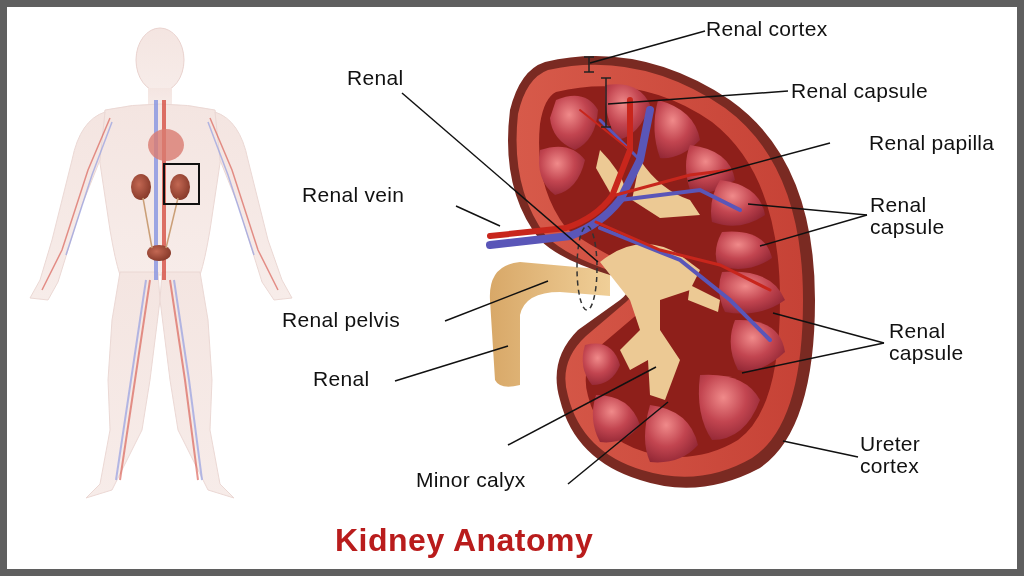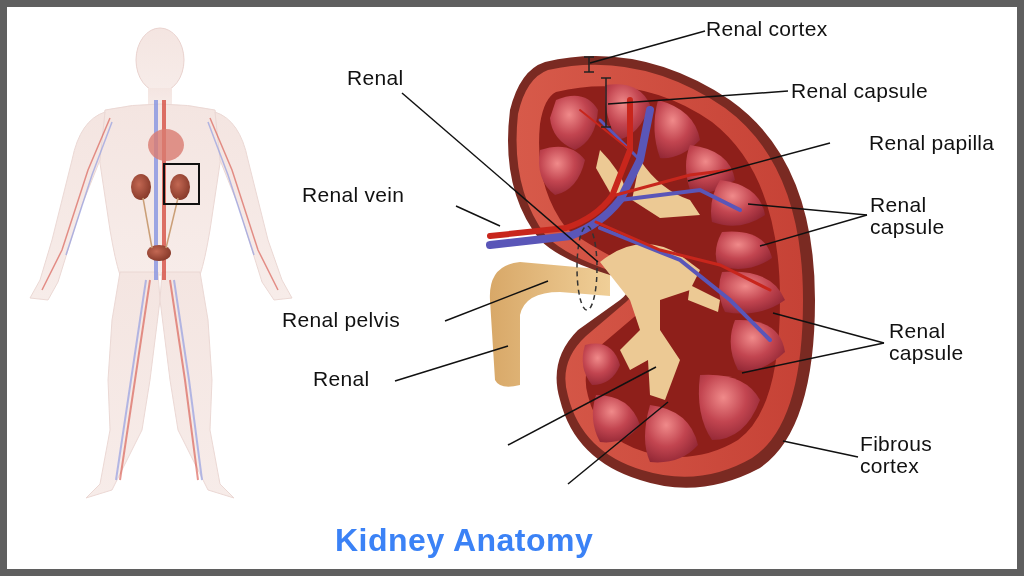--- a/index.html
+++ b/index.html
@@ -21,21 +21,21 @@
     color: #111111;
     font-size: 21px;
     line-height: 22px;
     white-space: nowrap;
     letter-spacing: 0.3px;
   }
   .title {
     position: absolute;
     left: 335px; top: 522px;
     font-size: 32px; font-weight: bold;
-    color: #3b82f6;
+    color: #b91c1c;
     letter-spacing: 0.5px;
   }
 </style>
 </head>
 <body>
 
 <div class="frame">
 <div class="canvas">
 
   <svg class="art" width="1024" height="576" viewBox="0 0 1024 576">
@@ -183,24 +183,25 @@
   <div class="label" style="left:869px; top:132px;text-align:right;">Renal papilla</div>
   <div class="label" style="left:870px; top:194px;">
     <div>Renal</div>
     <div>capsule</div>
   </div>
   <div class="label" style="left:889px; top:320px;">
     <div>Renal</div>
     <div>capsule</div>
   </div>
   <div class="label" style="left:860px; top:433px;">
-    <div>Fibrous</div>
+    <div>Ureter</div>
     <div>cortex</div>
   </div>
   <div class="label" style="left:347px; top:67px;">Renal</div>
   <div class="label" style="left:302px; top:184px;">Renal vein</div>
   <div class="label" style="left:282px; top:309px;">Renal pelvis</div>
   <div class="label" style="left:313px; top:368px;">Renal</div>
+  <div class="label" style="left:416px; top:469px;">Minor calyx</div>
 
   <div class="title">Kidney Anatomy</div>
 
 </div>
 </div>
 
 </body></html>

